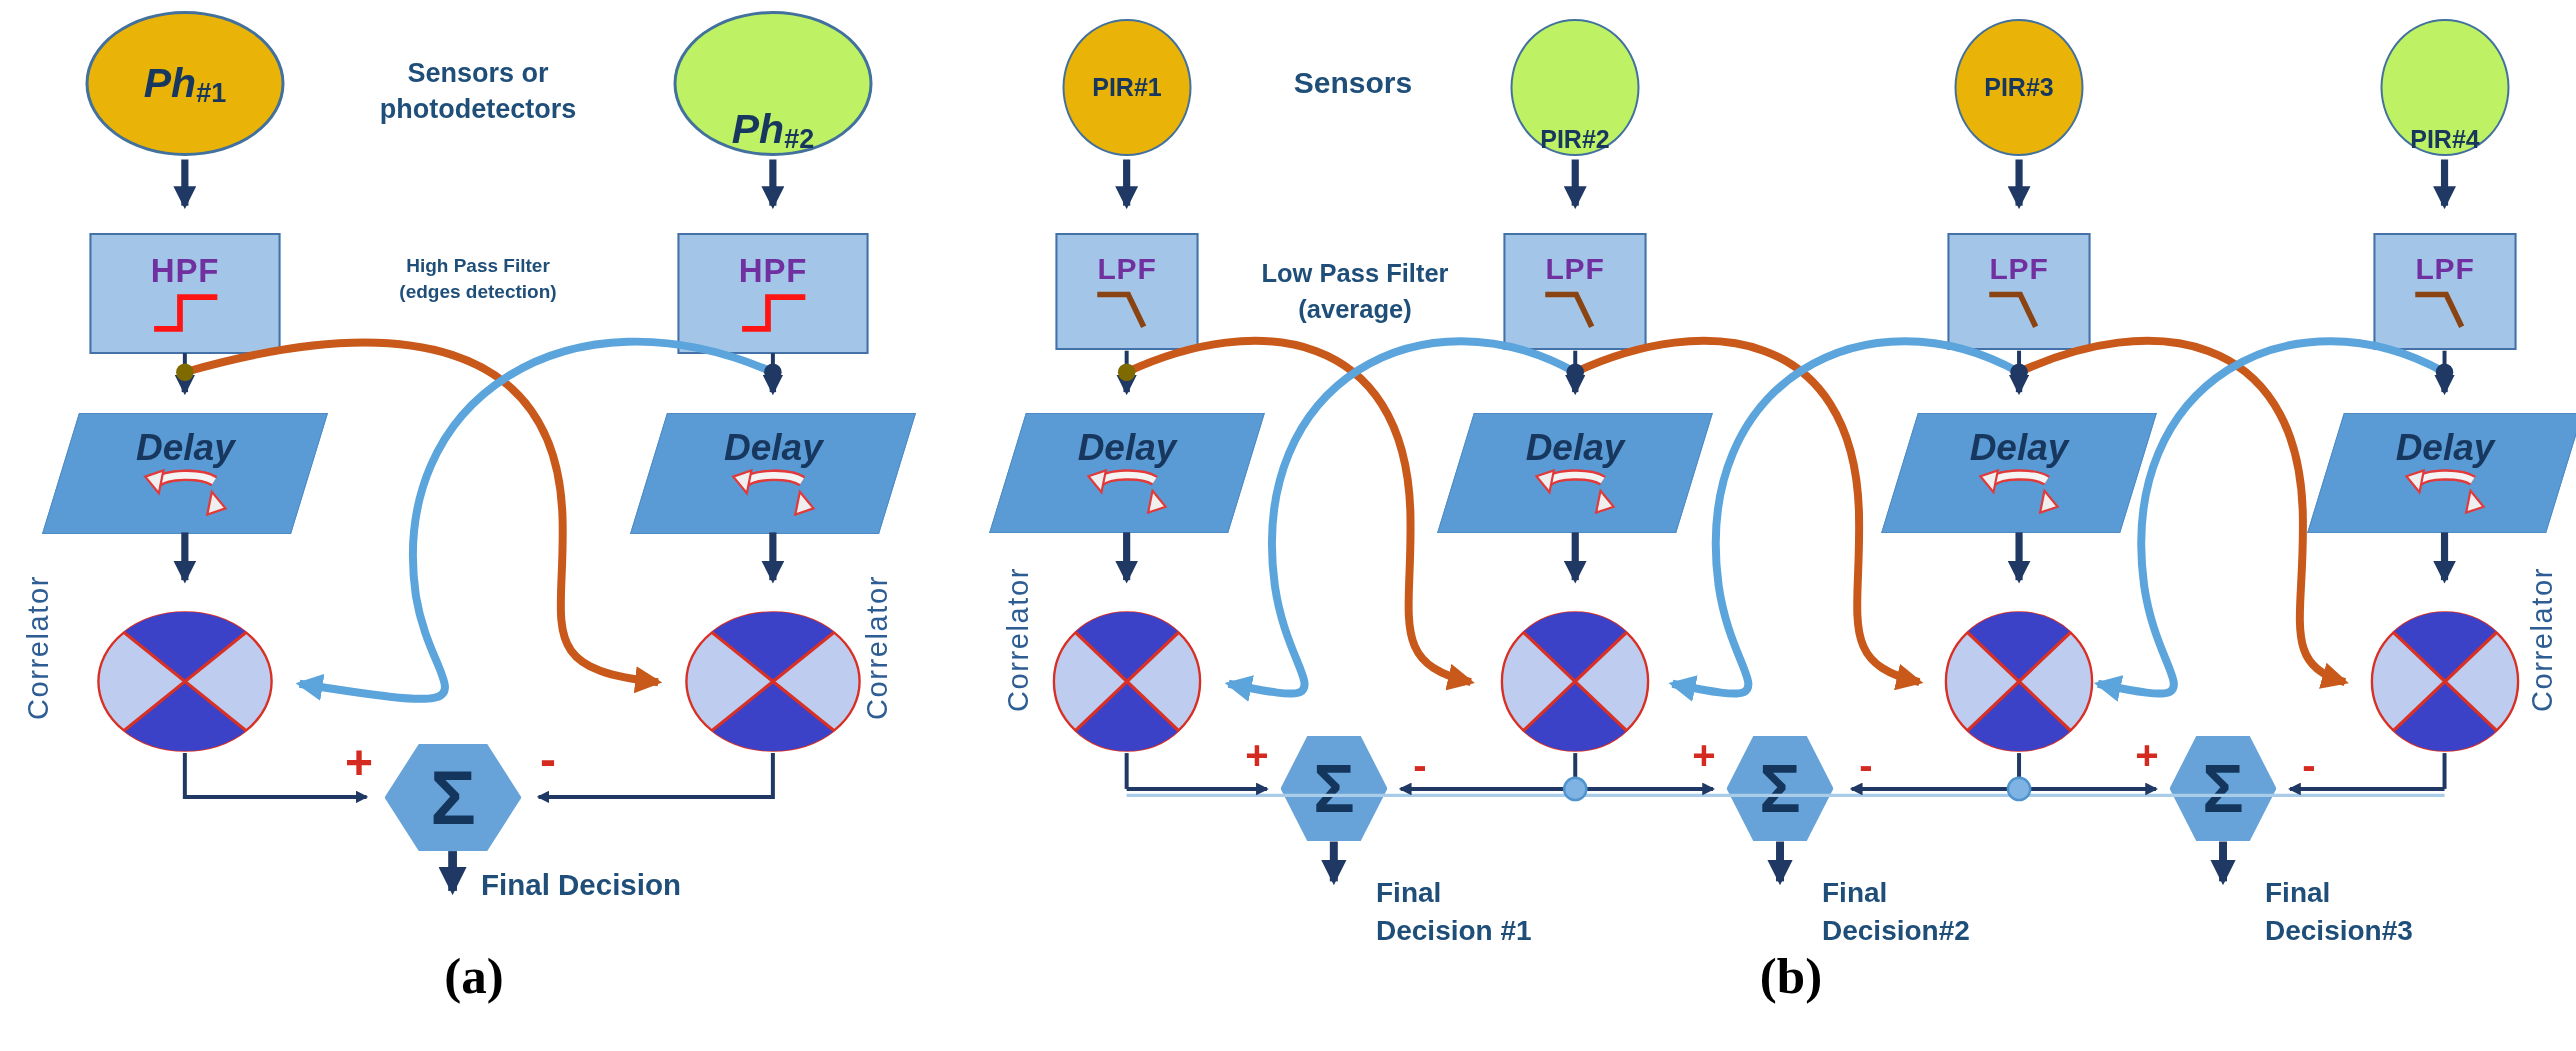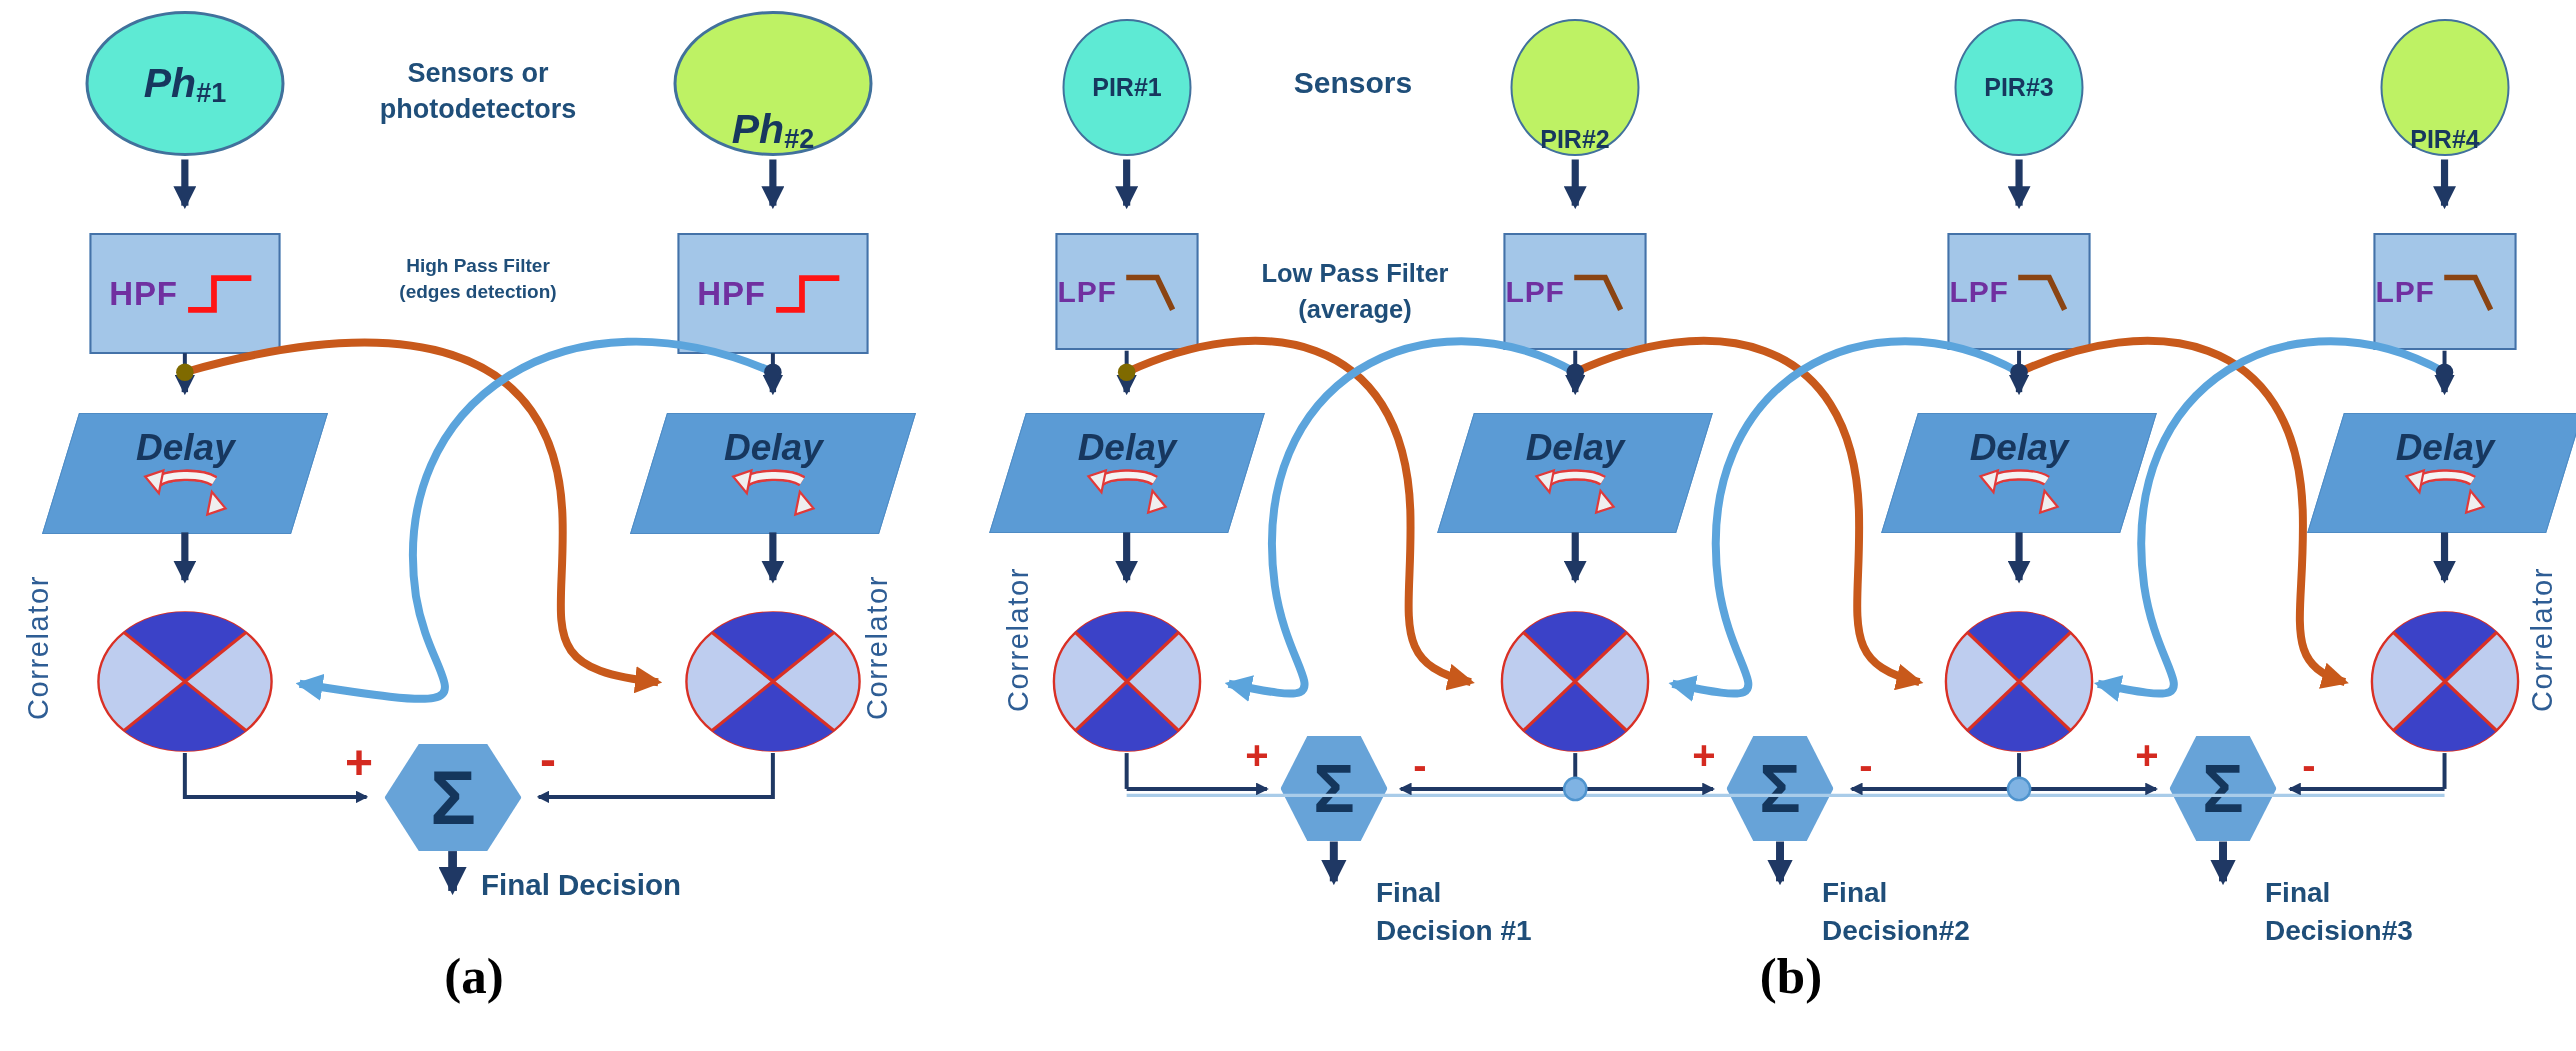--- a/index.html
+++ b/index.html
@@ -6,30 +6,30 @@
   #canvas{position:relative;width:2576px;height:1052px;background:#ffffff;overflow:hidden;
           font-family:"Liberation Sans",sans-serif;}
   .abs{position:absolute;}
   .cc{transform:translateX(-50%);}
 
   
   .sensor{border-radius:50%;display:flex;align-items:center;justify-content:center;
           border:3.2px solid #41719C;box-sizing:border-box;z-index:2;}
   .sensor.pa{width:199px;height:145px;top:11px;}
   .sensor.pb{width:129px;height:137px;top:19px;border-width:2.4px;}
-  .peach{background:#5eead4;} .green{background:#bef264;align-items:flex-end;}
+  .peach{background:#eab308;} .green{background:#bef264;align-items:flex-end;}
   .sensor-label-a{color:#17375E;font-size:41px;font-style:italic;font-weight:600;}
   .sensor-label-a .sub{font-size:27px;font-weight:800;font-style:normal;position:relative;top:4.8px;}
   .sensor-label-b{color:#17375E;font-size:25px;font-weight:800;}
 
   
   .fbox{background:#A3C6E8;border:2.4px solid #4472A8;box-sizing:border-box;top:233px;
-        display:flex;flex-direction:row;align-items:center;justify-content:center;z-index:2;}
+        display:flex;flex-direction:column;align-items:center;justify-content:center;z-index:2;}
   .fbox.pa{width:191px;height:121px;}
-  .fbox.pb{width:143px;height:117px;justify-content:space-between;}
+  .fbox.pb{width:143px;height:117px;}
   .flabel{color:#7030A0;font-weight:800;letter-spacing:0.8px;}
   .fbox.pa .flabel{font-size:33px;} .fbox.pb .flabel{font-size:30px;}
   .fbox svg{display:block;}
 
   
   .delay{top:413px;background:#5B9BD5;border:1.6px solid #4E8BC4;box-sizing:border-box;
          display:flex;align-items:center;justify-content:center;z-index:2;}
   .delay.pa{width:249px;height:121px;transform:translateX(-50%) skewX(-17deg);}
   .delay.pb{width:239px;height:120px;transform:translateX(-50%) skewX(-17deg);}
   .delay-inner{transform:skewX(17deg);display:flex;flex-direction:column;align-items:center;}

